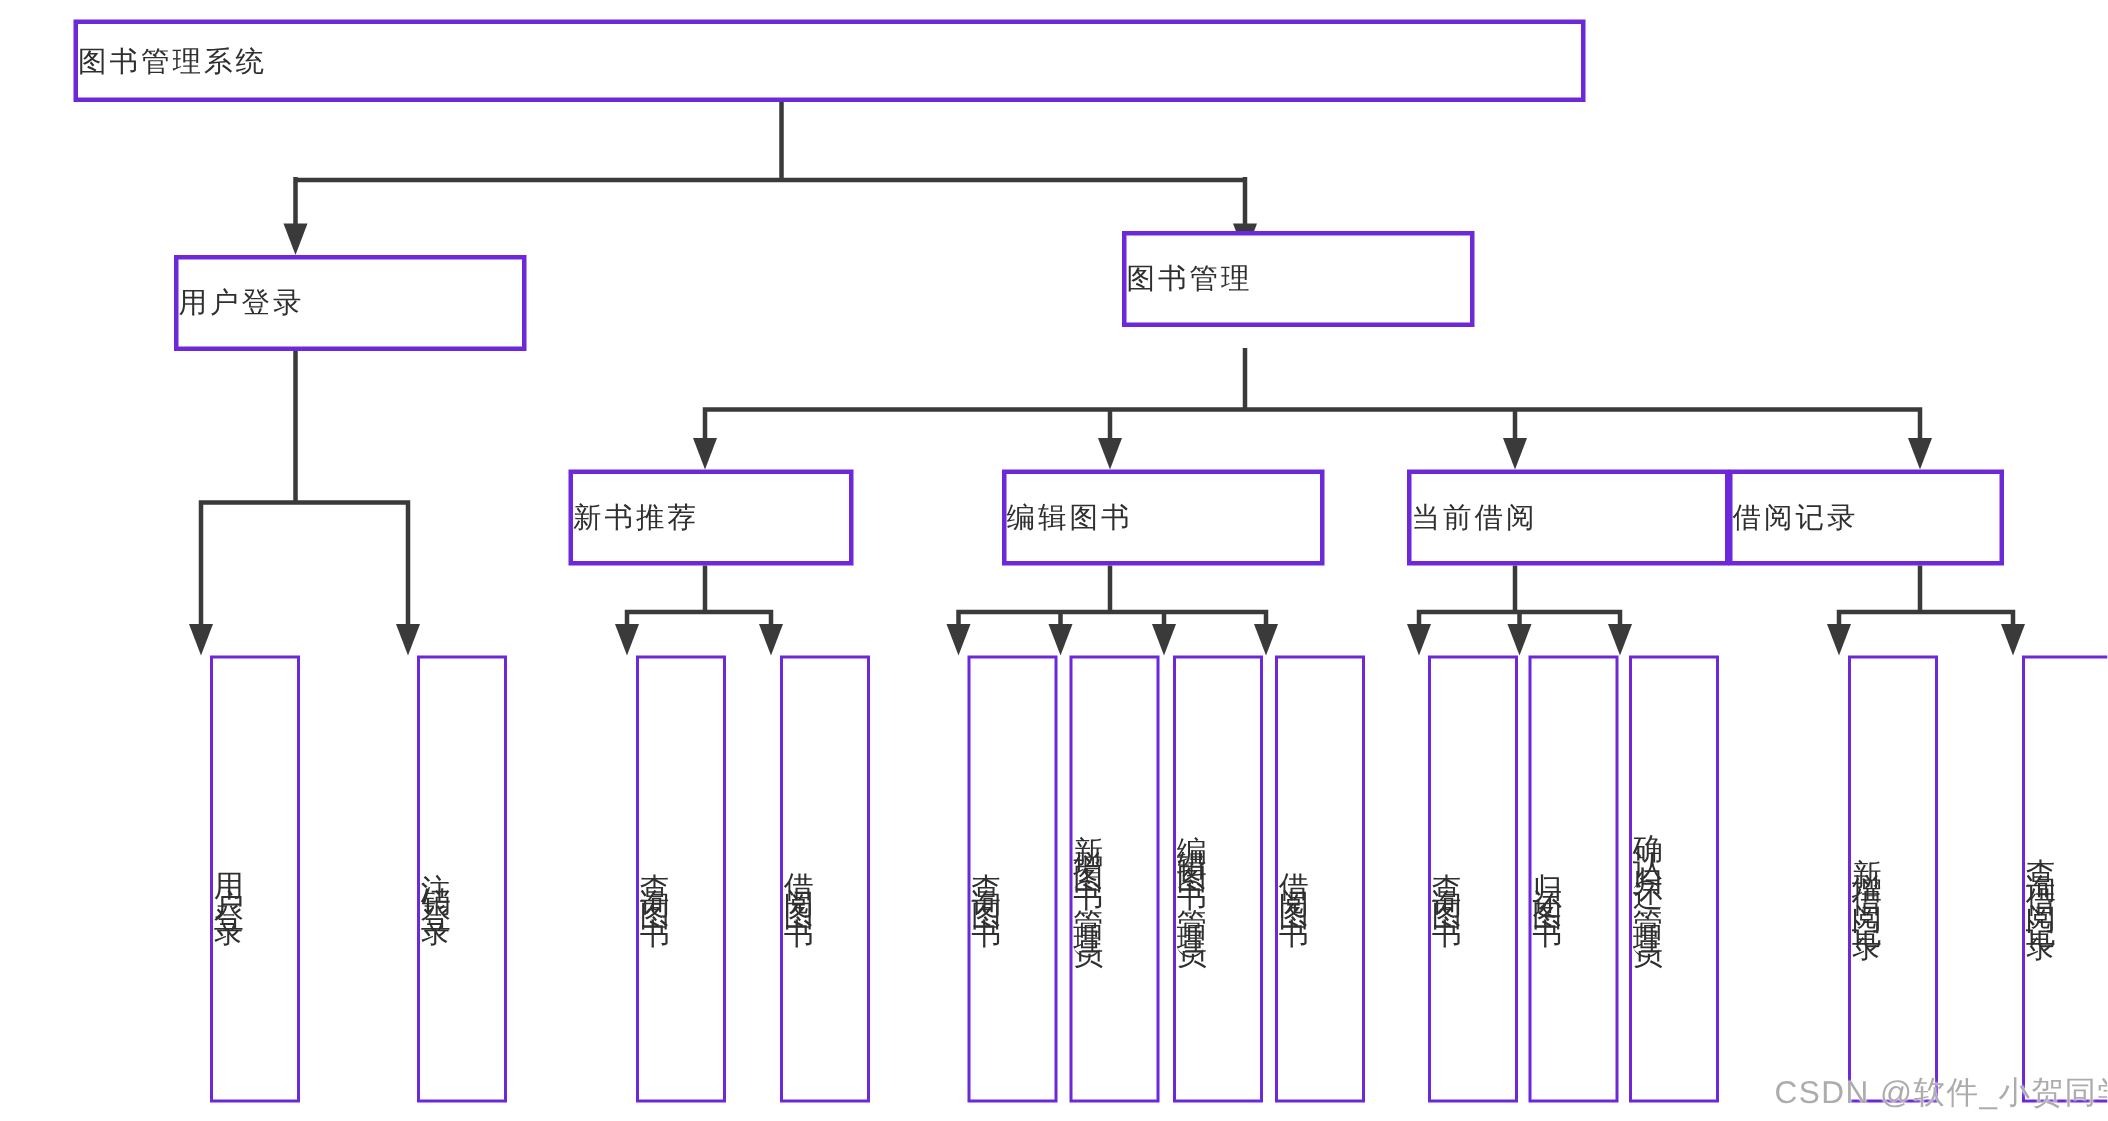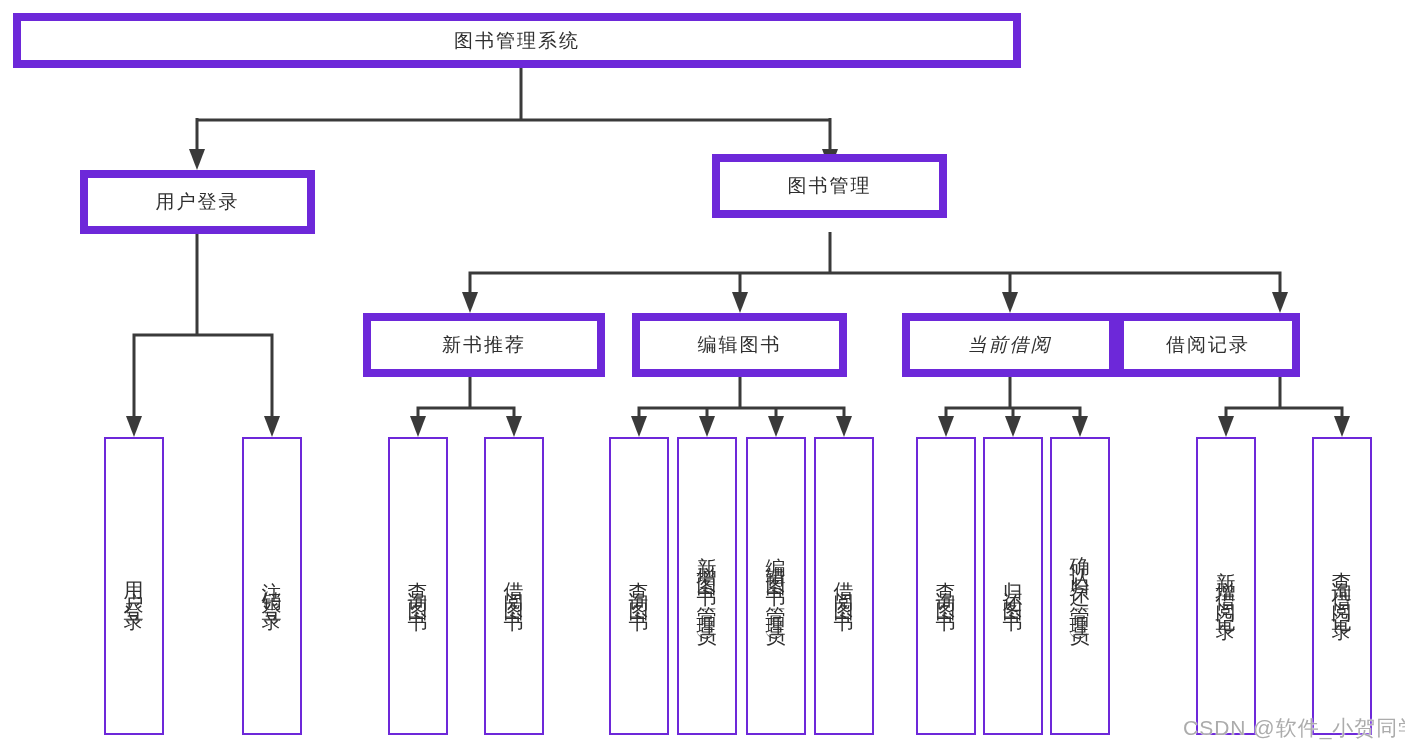--- a/index.html
+++ b/index.html
@@ -19,28 +19,29 @@
     position: absolute;
     left: 0;
     top: 0;
     width: 1405px;
     height: 747px;
   }
   .box {
     position: absolute;
     box-sizing: border-box;
     background: #ffffff;
-    border: 8px solid #6d28d9;
+    border: 3px solid #6d28d9;
     display: flex;
     align-items: center;
-    justify-content: center;
+    justify-content: flex-start;
     color: #2f2f2f;
     font-size: 19px;
     letter-spacing: 2px;
     white-space: nowrap;
+    margin-left: 36px;
   }
   .leaf {
     border-width: 2.5px;
     width: 60px;
     top: 437px;
     height: 298px;
   }
   .leaf .vtext {
     writing-mode: vertical-rl;
     text-orientation: mixed;
@@ -103,27 +104,27 @@
     <span>图书管理系统</span>
   </div>
 
   <div class="box" style="left:80px; top:170px; width:235px; height:64px;">
     <span>用户登录</span>
   </div>
   <div class="box" style="left:712px; top:154px; width:235px; height:64px;">
     <span>图书管理</span>
   </div>
 
-  <div class="box" style="left:363px; top:313px; width:242px; height:64px;">
+  <div class="box" style="left:343px; top:313px; width:190px; height:64px;">
     <span>新书推荐</span>
   </div>
   <div class="box" style="left:632px; top:313px; width:215px; height:64px;">
     <span>编辑图书</span>
   </div>
-  <div class="box" style="left:902px; top:313px; width:215px; height:64px;font-style:italic;">
+  <div class="box" style="left:902px; top:313px; width:215px; height:64px;">
     <span>当前借阅</span>
   </div>
   <div class="box" style="left:1116px; top:313px; width:184px; height:64px;">
     <span>借阅记录</span>
   </div>
 
   <div class="box leaf" style="left:104px;">
     <span class="vtext">用户登录</span>
   </div>
   <div class="box leaf" style="left:242px;">

